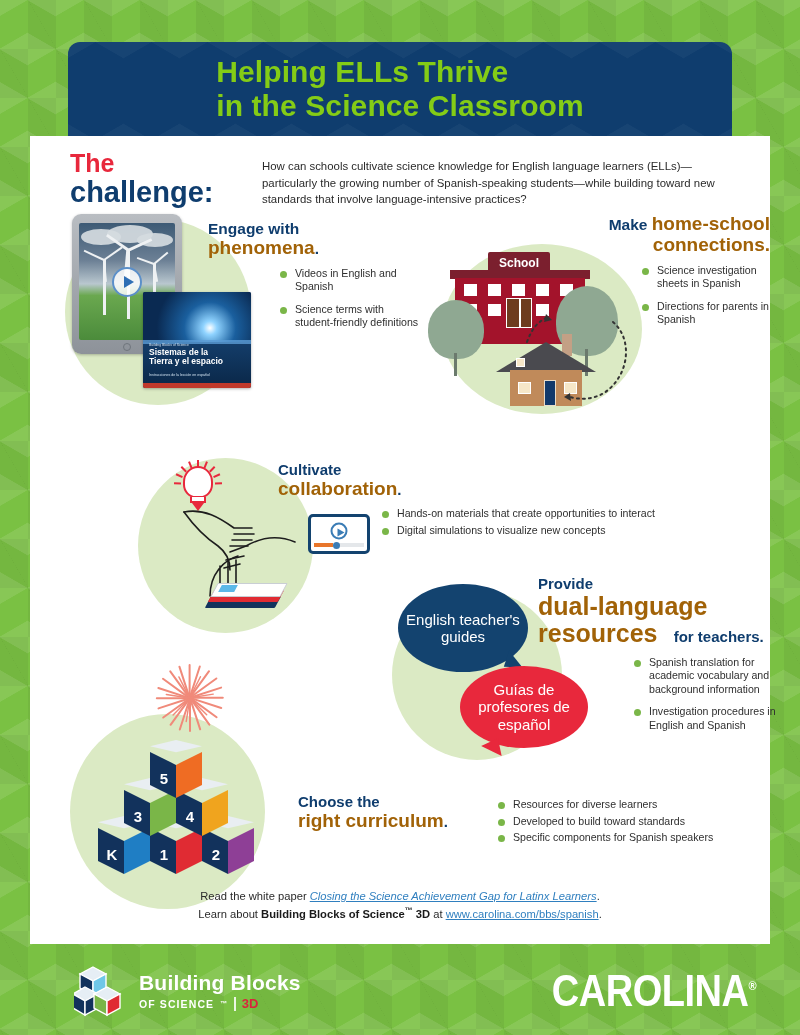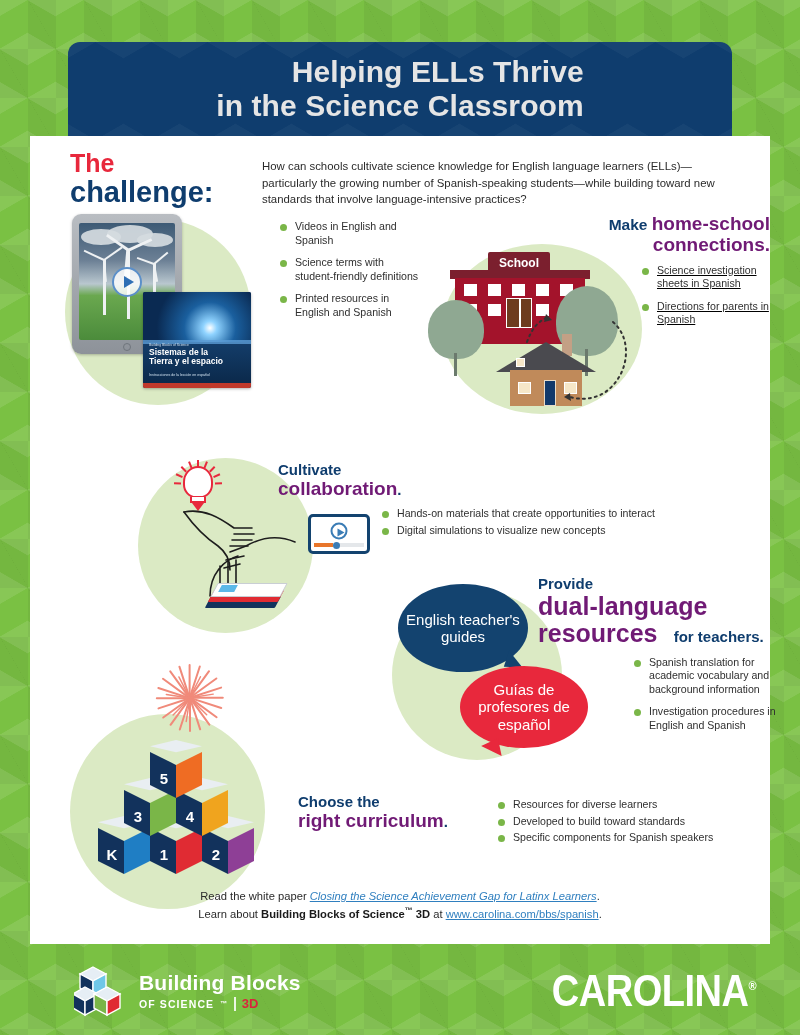--- a/index.html
+++ b/index.html
@@ -40,40 +40,40 @@
   }
   .banner::before{
     content:""; position:absolute; inset:0;
     background-image:
       linear-gradient(30deg, rgba(255,255,255,.035) 12%, transparent 12.5%, transparent 87%, rgba(255,255,255,.035) 87.5%),
       linear-gradient(150deg, rgba(255,255,255,.035) 12%, transparent 12.5%, transparent 87%, rgba(255,255,255,.035) 87.5%);
     background-size: 56px 98px;
   }
   .banner h1 {
     position: relative;
-    color: #e5e5e5; font-size: 30px; line-height: 1.12; text-align: right;
+    color: #84cc16; font-size: 30px; line-height: 1.12; text-align: left;
     font-weight: 700; letter-spacing: .1px;
   }
 
   
   .card {
     position: absolute; left: 30px; top: 136px; width: 740px; height: 808px;
     background: #ffffff;
   }
 
   
   .challenge { position: absolute; left: 40px; top: 16px; width: 670px; display: flex; }
   .challenge-title { width: 192px; }
   .challenge-title .l1 { color: #e8283c; font-size: 25px; font-weight: 700; line-height: .95; }
   .challenge-title .l2 { color: #0f3d6e; font-size: 29px; font-weight: 700; line-height: 1; margin-top: 2px; }
   .challenge-body { flex: 1; font-size: 11.4px; line-height: 1.45; color: #2a2a2a; padding-top: 6px; }
 
   
   .sec-head .k1 { color: #0f3d6e; font-weight: 700; }
-  .sec-head .k2 { color: #701a75; font-weight: 700; }
+  .sec-head .k2 { color: #a16207; font-weight: 700; }
   .sec-head .k3 { color: #0f3d6e; font-weight: 700; }
 
   ul.bullets { list-style: none; }
   ul.bullets li {
     position: relative; padding-left: 15px; color: #2f2f2f;
     font-size: 10.6px; line-height: 1.28;
   }
   ul.bullets li::before {
     content: ""; position: absolute; left: 0; top: 4px;
     width: 7px; height: 7px; border-radius: 50%; background: #7ab648;
@@ -151,21 +151,21 @@
   .house .wall { position:absolute; left:10px; top:36px; width:72px; height:36px; background:#c08a5a; }
   .house .door { position:absolute; left:44px; top:46px; width:12px; height:26px; background:#12396b; border:1px solid #e9dcc8; }
   .house .w { position:absolute; width:13px; height:12px; background:#f6e7c8; border:1px solid #fff; }
   .house .chimney { position:absolute; left:62px; top:0px; width:10px; height:22px; background:#c3a085; }
   .tree { position: absolute; }
   .tree .crown { width: 100%; height: 78%; background: #8fa892; border-radius: 50% 50% 45% 45%; }
   .tree .trunk { position:absolute; left:46%; bottom:0; width:3px; height:30%; background:#6b7a6d; }
   .hs-text { position: absolute; left: 120px; top: 0px; width: 230px; }
   .hs-text .sec-head { font-size: 15.5px; line-height: 1.1; text-align: right; margin-bottom: 8px; }
   .hs-text .sec-head .k2 { font-size: 19px; }
-  .hs-text ul { margin-left: 102px; width: 140px; text-decoration: underline; }
+  .hs-text ul { margin-left: 102px; width: 140px; }
 
   
   #sec-collab { position: absolute; left: 0; top: 316px; width: 740px; height: 160px; }
   #sec-collab .blob { left: 108px; top: 6px; width: 175px; height: 175px; }
   .bulb { position:absolute; left:146px; top:10px; width:44px; height:52px; }
   .bulb .glass { position:absolute; left:7px; top:4px; width:30px; height:32px; border:2.5px solid #e8283c; border-radius:50% 50% 42% 42%; background:#fff;}
   .bulb .base { position:absolute; left:14px; top:35px; width:16px; height:6px; border:2.5px solid #e8283c; border-top:none; background:#fff;}
   .bulb .tip { position:absolute; left:16px; top:41px; width:0;height:0;border-left:6px solid transparent;border-right:6px solid transparent;border-top:8px solid #e8283c;}
   .bulb .ray { position:absolute; left:21px; top:-2px; width:1.6px; height:7px; background:#e8283c; transform-origin: 1px 24px; }
   .hands { position:absolute; left:150px; top:52px; width:120px; height:95px; }
@@ -310,24 +310,27 @@
         <div class="logo">Building Blocks of Science</div>
         <div class="t1">
           <span>Sistemas de la</span><br>
           <span>Tierra y el espacio</span>
         </div>
         <div class="t2">Instrucciones de la lección en español</div>
         <div class="redline"></div>
       </div>
 
       <div class="ph-text">
+        <div class="sec-head">
+          <span class="k1">Engage with</span><br>
+          <span class="k2">phenomena</span><span class="k3">.</span>
+        </div>
         <ul class="bullets spaced">
           <li>Videos in English and Spanish</li>
           <li>Science terms with student-friendly definitions</li>
-          <li>Printed resources in English and Spanish</li>
         </ul>
       </div>
     </div>
 
     <div id="sec-home">
       <div class="blob"></div>
 
       <div class="school">
         <div class="penthouse"></div>
         <div class="sign">School</div>

